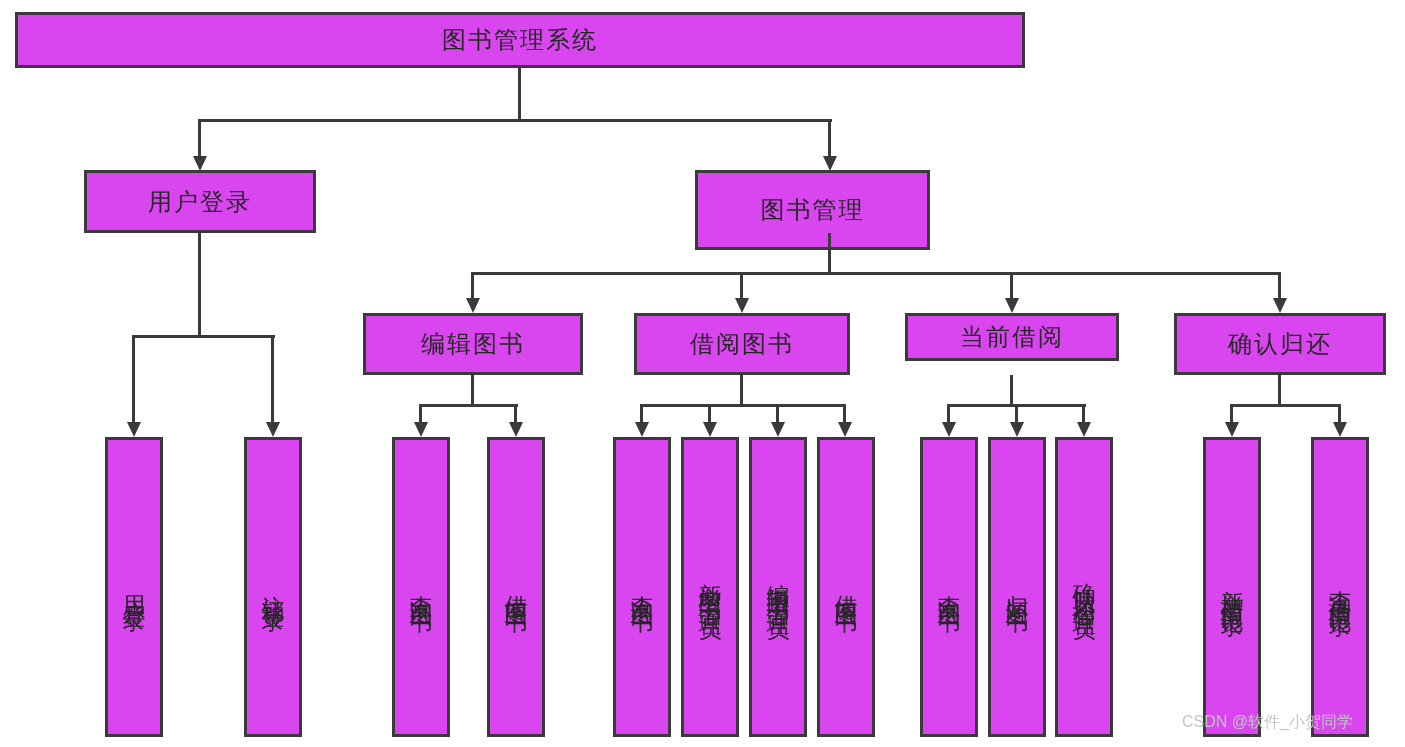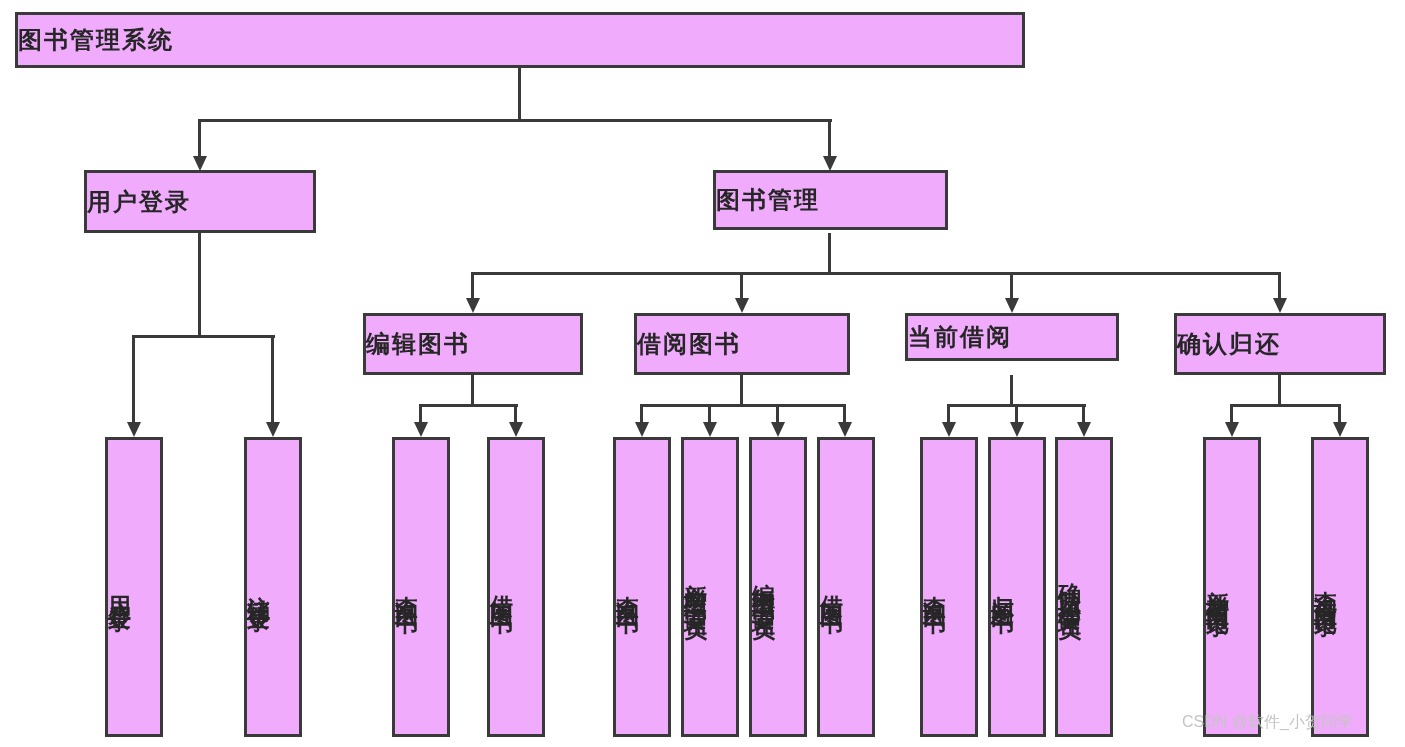--- a/index.html
+++ b/index.html
@@ -6,26 +6,25 @@
     --line:#3a3a3a;
     --text:#262626;
     --wm:#c4c4c4;
     --bg:#ffffff;
   }
   html,body{margin:0;padding:0;background:var(--bg);}
   body{font-family:"Liberation Sans","DejaVu Sans",sans-serif;}
   #canvas{position:relative;width:1405px;height:747px;background:var(--bg);overflow:hidden;}
   .box{
     position:absolute;
-    background:#f0abfc;
+    background:#d946ef;
     border:3px solid var(--line);
     box-sizing:border-box;
-    display:flex;align-items:center;justify-content:flex-start;
+    display:flex;align-items:center;justify-content:center;
     color:var(--text);
-    font-weight:bold;
   }
   .box.h span{font-size:24px;letter-spacing:2px;white-space:nowrap;}
   .box.v span{
     writing-mode:vertical-rl;
     font-size:23px;
     letter-spacing:5px;
     line-height:1;
     color:var(--text);
   }
   .vl{position:absolute;width:3px;background:var(--line);}
@@ -50,21 +49,21 @@
 <div id="canvas">
 
   <div class="box h" style="left:15px;top:12px;width:1010px;height:56px">
     <span>图书管理系统</span>
   </div>
 
   <div class="box h" style="left:84px;top:170px;width:232px;height:63px">
     <span>用户登录</span>
   </div>
 
-  <div class="box h" style="left:713px;top:170px;width:235px;height:60px">
+  <div class="box h" style="left:695px;top:170px;width:235px;height:80px">
     <span>图书管理</span>
   </div>
 
   <div class="box h" style="left:363px;top:313px;width:220px;height:62px">
     <span>编辑图书</span>
   </div>
 
   <div class="box h" style="left:634px;top:313px;width:216px;height:62px">
     <span>借阅图书</span>
   </div>

